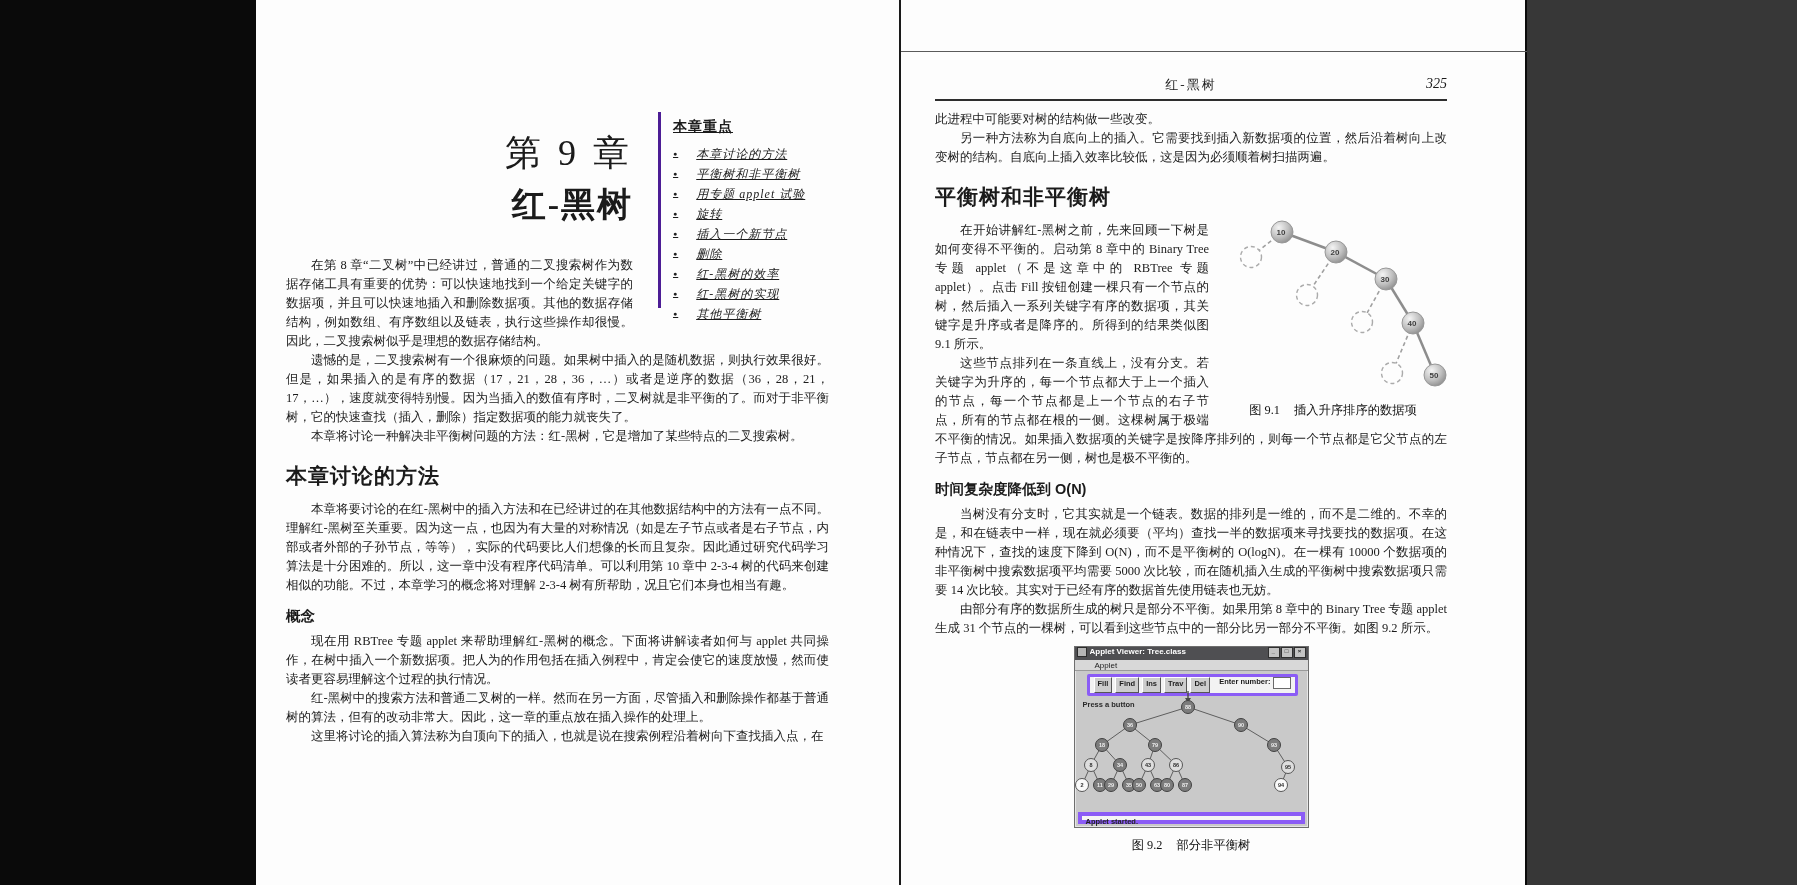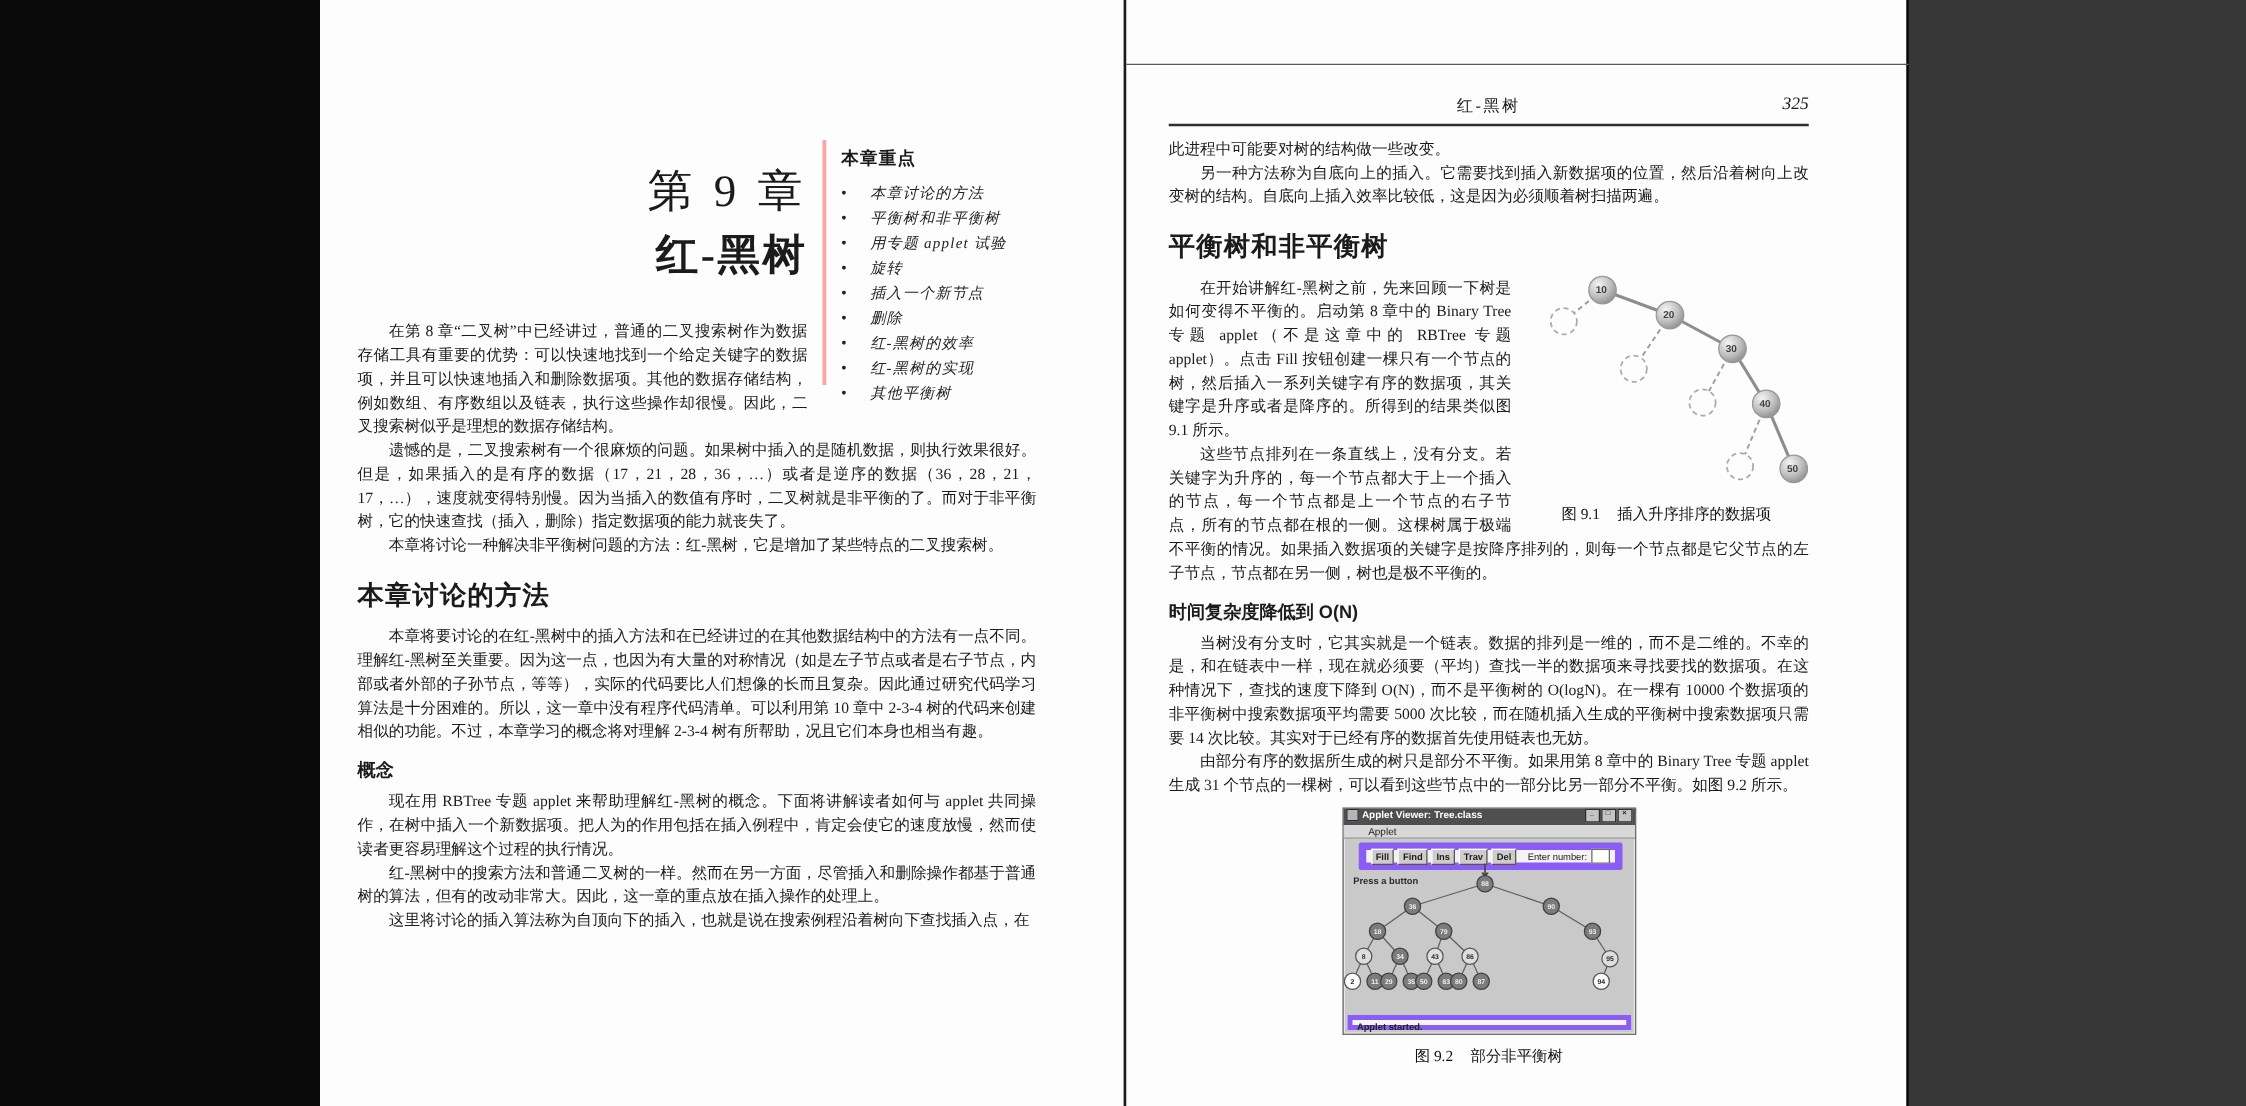--- a/index.html
+++ b/index.html
@@ -5,21 +5,21 @@
   html,body{margin:0;padding:0;}
   body{background:#000;}
   .canvas{position:relative;width:1797px;height:885px;background:#0a0a0a;overflow:hidden;
           font-family:"Liberation Serif",serif;color:#1b1b1b;}
   .right-band{position:absolute;left:1527px;top:0;width:270px;height:885px;background:#373737;}
 
   
   .left-page{position:absolute;left:256px;top:0;width:643px;height:885px;background:#fdfdfd;}
   .lp-content{padding:112px 70px 0 30px;}
   .sidebar-float{float:right;width:171px;height:196px;box-sizing:border-box;
-                 border-left:3px solid #fca5a5;padding:2px 0 0 12px;margin-left:12px;margin-bottom:8px;}
+                 border-left:3px solid #4c1d95;padding:2px 0 0 12px;margin-left:25px;margin-bottom:8px;text-decoration:underline;}
   .sidebar-title{font-family:"Liberation Sans",sans-serif;font-weight:bold;font-size:14px;
                  margin:4px 0 9px;letter-spacing:1px;}
   .sidebar-list{list-style:none;margin:0;padding:0;}
   .sidebar-list li{display:flex;align-items:baseline;font-style:italic;font-size:12px;
                    line-height:18px;letter-spacing:1px;color:#222;}
   .sidebar-list .blt{font-style:normal;font-size:7px;margin-right:18px;position:relative;top:-2px;}
   .chapter-head{text-align:right;padding-top:24px;padding-right:14px;margin-bottom:32px;}
   .chapter-num{font-size:36px;font-weight:normal;letter-spacing:4px;line-height:34px;}
   .chapter-title{font-size:34px;font-weight:bold;letter-spacing:2px;line-height:38px;margin-top:16px;}
   .body-p{margin:0;font-size:12.5px;line-height:19px;text-align:justify;}
@@ -49,27 +49,27 @@
                  font-family:"Liberation Sans",sans-serif;box-shadow:0 0 0 1px #e6e6e6 inset;}
   .aw-titlebar{position:absolute;top:0;left:0;right:0;height:13px;background:#4f4f52;
                display:flex;align-items:flex-start;padding:0 2px;box-sizing:border-box;}
   .aw-icon{width:8px;height:8px;background:#b5b5b5;border:1px solid #2c2c2c;margin-right:3px;}
   .aw-title{color:#fff;font-size:8px;font-weight:bold;flex:1;white-space:nowrap;overflow:hidden;}
   .aw-winbtn{width:10px;height:9px;background:#c4c4c4;border:1px solid #2f2f2f;margin-left:1px;
              font-size:6px;line-height:7px;text-align:center;color:#222;font-weight:bold;}
   .aw-menubar{position:absolute;top:13px;left:0;right:0;height:11px;background:#d8d8d8;
               border-bottom:1px solid #9a9a9a;font-size:8px;padding:1px 0 0 20px;box-sizing:border-box;color:#222;}
   .aw-toolbar{position:absolute;top:27px;left:12px;width:211px;height:22px;background:#f3f3f3;
-              border:6px solid #8b5cf6;border-radius:2px;display:flex;align-items:center;
+              border:3px solid #8b5cf6;border-radius:2px;display:flex;
               padding:0 4px;box-sizing:border-box;}
   .aw-btn{font-size:7.5px;font-weight:bold;color:#1e1e1e;background:#cdcdcd;
           border-top:1px solid #fff;border-left:1px solid #fff;
           border-right:1px solid #555;border-bottom:1px solid #555;
           padding:1px 3px;margin-right:3px;white-space:nowrap;}
-  .aw-enter{font-size:7.5px;font-weight:normal;margin-left:6px;margin-right:3px;white-space:nowrap;}
+  .aw-enter{font-size:7.5px;font-weight:bold;margin-left:6px;margin-right:3px;white-space:nowrap;}
   .aw-input{width:26px;height:10px;background:#fff;border:1px solid #6a6a6a;}
   .aw-hint{position:absolute;top:53px;left:8px;font-size:7.5px;font-weight:bold;color:#2a2a2a;}
   .aw-tree{position:absolute;top:40px;left:0;}
   .aw-status{position:absolute;left:3px;right:3px;top:165px;height:12px;background:#f5f5f5;
              border:4px solid #8b5cf6;font-size:7.5px;font-weight:bold;color:#222;
              padding:1px 0 0 4px;box-sizing:border-box;}
 </style>
 </head>
 <body>
 

